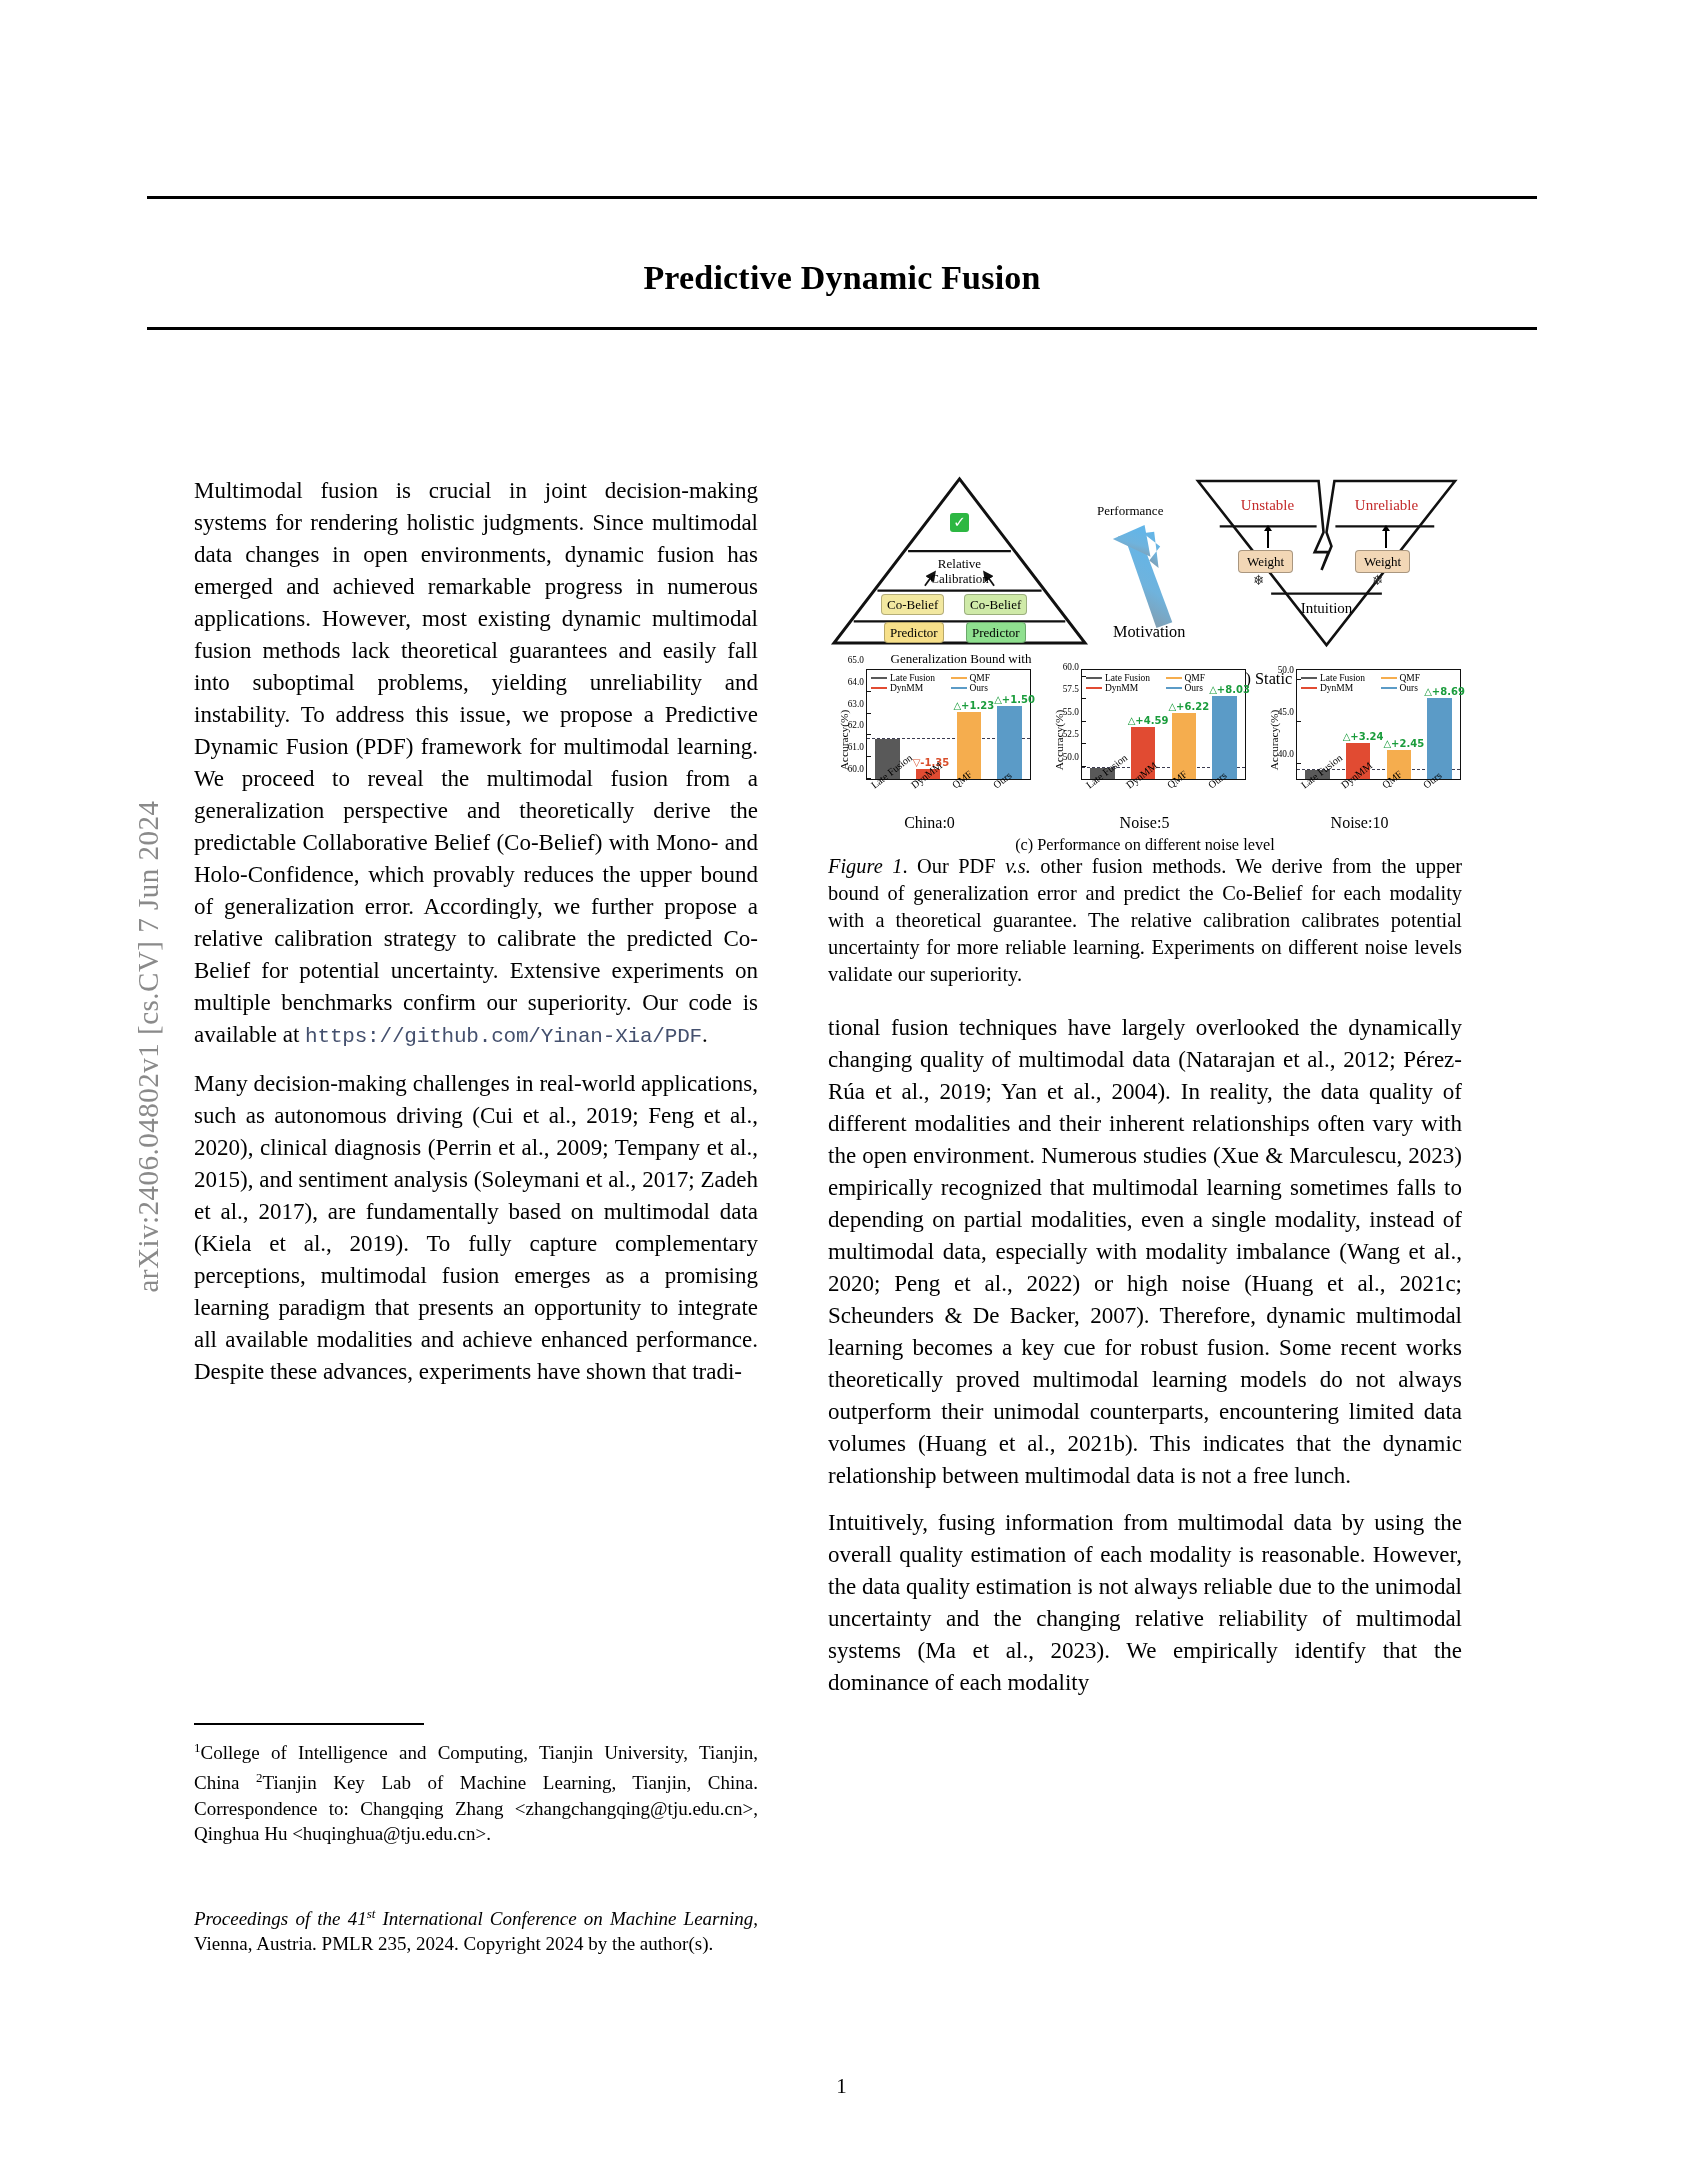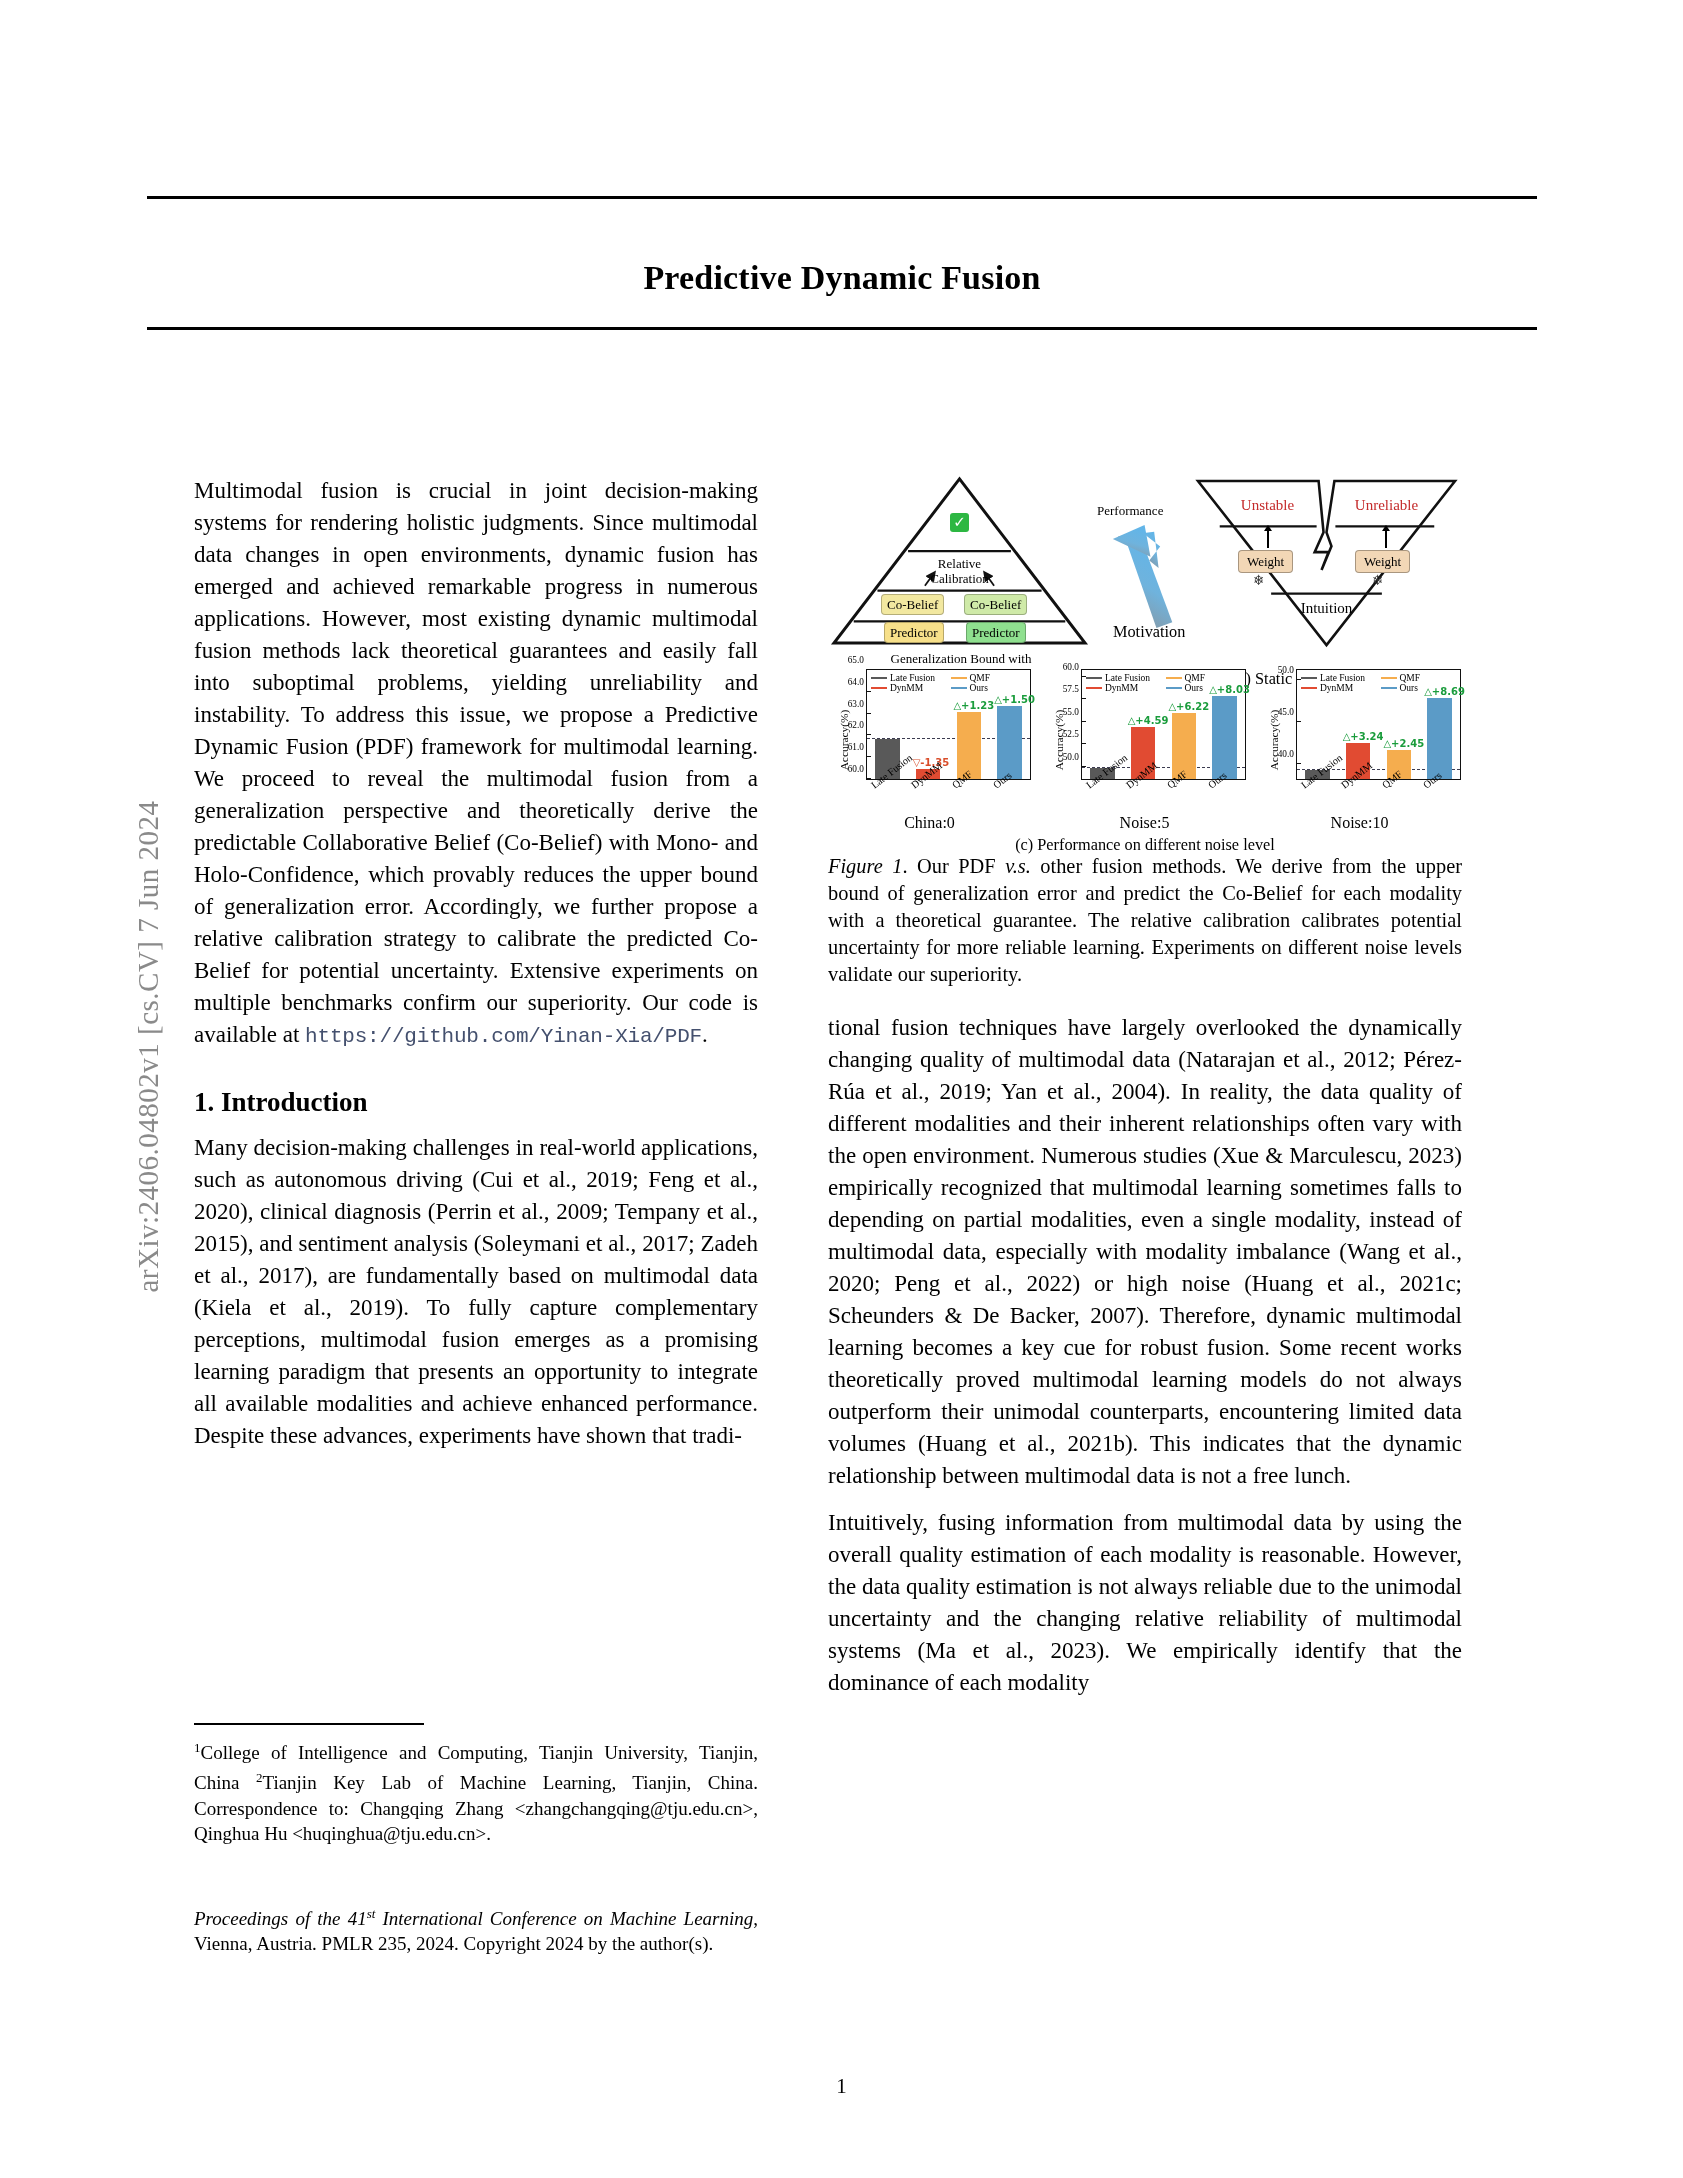--- a/index.html
+++ b/index.html
@@ -187,21 +187,20 @@
 
   <div class="rule top"></div>
   <div class="rule bottom"></div>
 
   <h1 class="paper-title">Predictive Dynamic Fusion</h1>
 
 
   <div class="col-left">
     <p class="body"><span>Multimodal fusion is crucial in joint decision-making systems for rendering holistic judgments. Since multimodal data changes in open environments, dynamic fusion has emerged and achieved remarkable progress in numerous applications. However, most existing dynamic multimodal fusion methods lack theoretical guarantees and easily fall into suboptimal problems, yielding unreliability and instability. To address this issue, we propose a Predictive Dynamic Fusion (PDF) framework for multimodal learning. We proceed to reveal the multimodal fusion from a generalization perspective and theoretically derive the predictable Collaborative Belief (Co-Belief) with Mono- and Holo-Confidence, which provably reduces the upper bound of generalization error. Accordingly, we further propose a relative calibration strategy to calibrate the predicted Co-Belief for potential uncertainty. Extensive experiments on multiple benchmarks confirm our superiority. Our code is available at </span><span class="mono">https://github.com/Yinan-Xia/PDF</span><span>.</span></p>
 
-    <div class="sec-head">1. Introduction</div>
     <p class="body">Many decision-making challenges in real-world applications, such as autonomous driving (Cui et al., 2019; Feng et al., 2020), clinical diagnosis (Perrin et al., 2009; Tempany et al., 2015), and sentiment analysis (Soleymani et al., 2017; Zadeh et al., 2017), are fundamentally based on multimodal data (Kiela et al., 2019). To fully capture complementary perceptions, multimodal fusion emerges as a promising learning paradigm that presents an opportunity to integrate all available modalities and achieve enhanced performance. Despite these advances, experiments have shown that tradi-</p>
   </div>
 
   <div class="col-right">
 
     <div class="figure">
 
       <div class="diagrams">
 
         <div class="tri-wrap">

